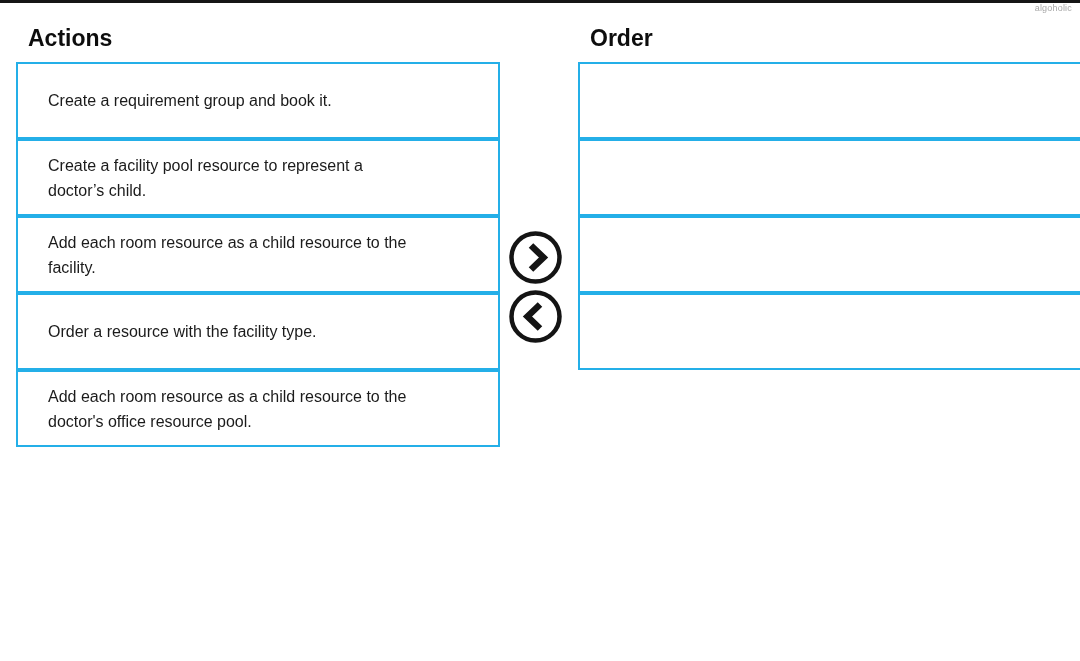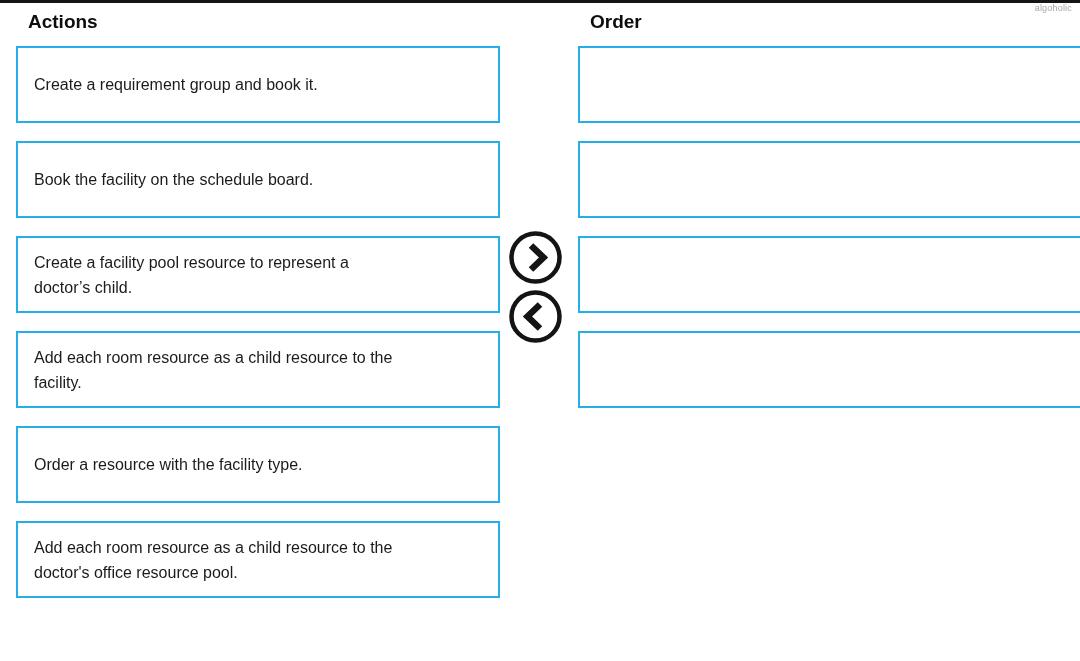--- a/index.html
+++ b/index.html
@@ -3,24 +3,24 @@
 <meta charset="utf-8">
 <style>
   html,body{margin:0;padding:0;background:#fff;}
   body{font-family:"Liberation Sans",sans-serif;}
   .page{position:relative;width:1080px;height:661px;background:#ffffff;overflow:hidden;color:#1b1b1b;}
   .top-bar{position:absolute;top:0;left:0;width:1080px;height:3px;background:#151515;}
   .watermark{position:absolute;top:3px;right:8px;font-size:9px;color:#a8a8a8;letter-spacing:0.2px;}
   .col{position:absolute;top:10px;}
   .col-actions{left:16px;width:484px;}
   .col-order{left:578px;width:565px;}
-  .col-title{margin:0 0 12px 12px;font-size:19px;font-weight:bold;color:#0d0d0d;line-height:24px;}
+  .col-title{margin:16px 0 12px 12px;font-size:23px;font-weight:bold;color:#0d0d0d;line-height:24px;}
   .box-list{display:block;}
-  .box{box-sizing:border-box;height:77px;border:2px solid #24AFE8;margin-bottom:18px;background:#ffffff;
-       display:flex;align-items:center;padding:0 16px;}
+  .box{box-sizing:border-box;height:77px;border:2px solid #24AFE8;margin-bottom:0;background:#ffffff;
+       display:flex;align-items:center;padding:0 30px;}
   .box-text{font-size:16px;line-height:25px;white-space:pre-line;color:#1b1b1b;}
   .arrows{position:absolute;left:508px;top:230px;display:flex;flex-direction:column;gap:4px;}
   .arrow-btn{width:55px;height:55px;padding:0;margin:0;border:none;background:transparent;cursor:pointer;display:block;}
   .arrow-btn svg{display:block;}
 </style>
 </head>
 <body>
 
 <div class="page">
   <div class="top-bar"></div>
@@ -28,23 +28,20 @@
 
   <div class="col col-actions">
     <h2 class="col-title">Actions</h2>
     <div class="box-list">
 
         <div class="box action-box">
           <span class="box-text">Create a requirement group and book it.</span>
         </div>
 
 
-        <div class="box action-box">
-          <span class="box-text">Book the facility on the schedule board.</span>
-        </div>
 
         <div class="box action-box">
           <span class="box-text">Create a facility pool resource to represent a
 doctor’s child.</span>
         </div>
 
         <div class="box action-box">
           <span class="box-text">Add each room resource as a child resource to the
 facility.</span>
         </div>

